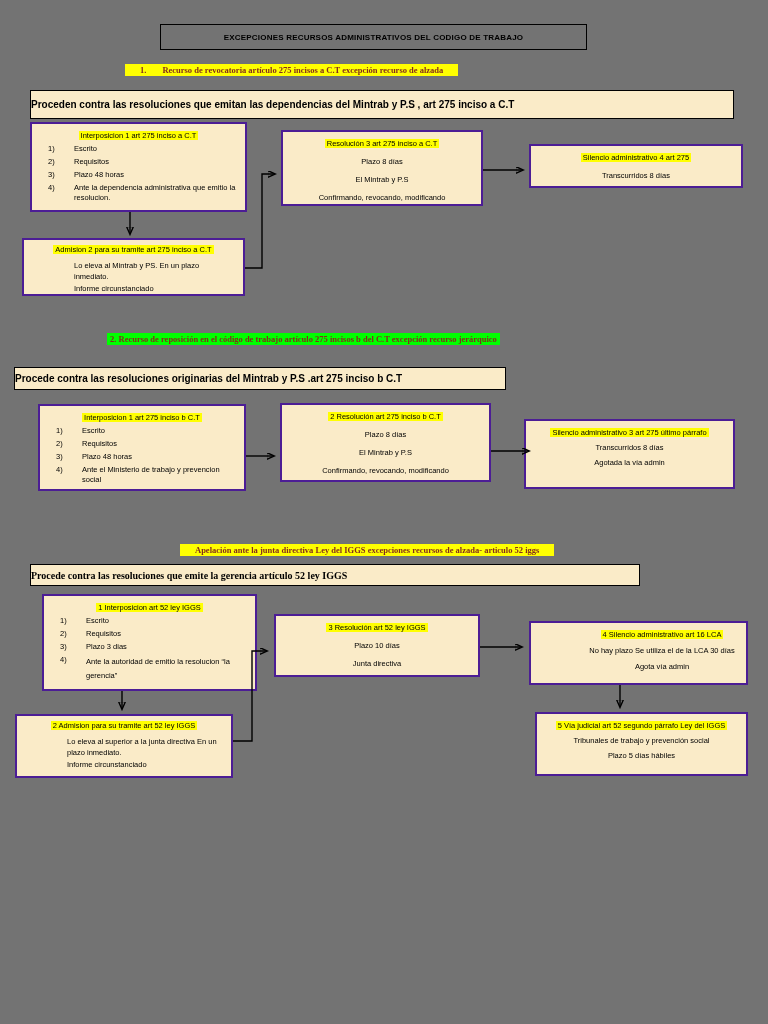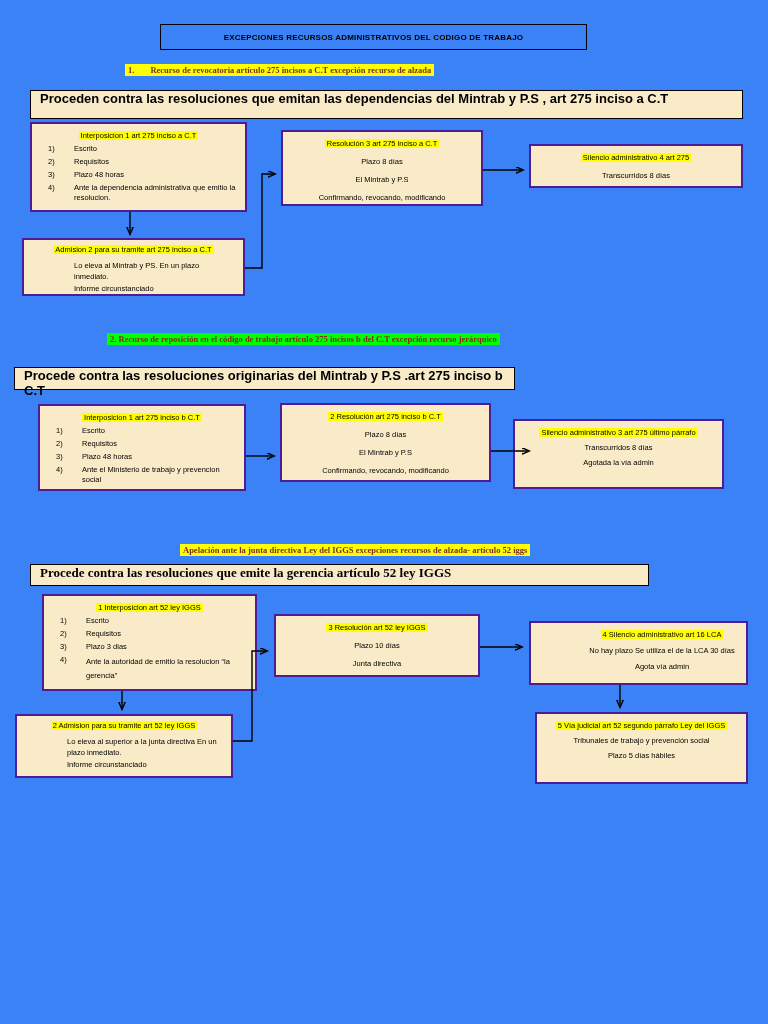--- a/index.html
+++ b/index.html
@@ -1,30 +1,30 @@
 <!DOCTYPE html>
 <html><head>
 <meta charset="utf-8">
 <style>
   html,body{margin:0;padding:0;background:#ffffff;}
-  #page{position:relative;width:768px;height:1024px;background:#3b82f6;overflow:hidden;
+  #page{position:relative;width:768px;height:1024px;background:#737373;overflow:hidden;
         font-family:"Liberation Sans",sans-serif;color:#000;}
 
   .titlebox{position:absolute;left:160px;top:24px;width:425px;height:24px;
     border:1.5px solid #000;display:flex;align-items:center;justify-content:center;
     font-weight:bold;font-size:8px;letter-spacing:.2px;}
 
   .heading{position:absolute;font-family:"Liberation Serif",serif;font-weight:bold;
     font-size:8.5px;color:#832C1C;white-space:nowrap;}
-  .hl-y{background:#FFFF00;padding:1px 3px;}
+  .hl-y{background:#FFFF00;padding:1px 15px;}
   .hl-g{background:#00FF00;padding:1px 3px;}
   .hnum{display:inline-block;margin-right:16px;}
 
   .introbox{position:absolute;background:#FAEBC8;border:1.5px solid #000;
-    display:flex;padding-left:9px;font-weight:bold;font-size:13px;}
+    display:flex;align-items:center;padding-left:0;font-weight:bold;font-size:10px;}
   .serif{font-family:"Liberation Serif",serif;}
 
   .flowbox{position:absolute;background:#FAEBC8;border:2px solid #4c1d95;
     font-weight:normal;font-size:7.5px;box-sizing:border-box;}
   .btitle{text-align:center;margin-top:6px;line-height:11px;}
   .btitle .hl{background:#FFFF00;padding:0 2px;}
   .bline{text-align:center;margin-top:8px;line-height:10px;padding:0 6px;}
   .bitem{display:flex;margin-top:3px;line-height:10px;}
   .bitem .num{width:26px;flex:0 0 26px;padding-left:16px;}
   .bitem .itxt{flex:1;padding-right:6px;}
@@ -119,21 +119,21 @@
       </div>
   </div>
 
   <div class="flowbox" style="left:280px;top:403px;width:211px;height:79px;">
     <div class="btitle"><span class="hl">2 Resolución art 275 inciso b C.T</span></div>
     <div class="bline">Plazo 8 días</div>
     <div class="bline">El Mintrab y P.S</div>
     <div class="bline">Confirmando, revocando, modificando</div>
   </div>
 
-  <div class="flowbox" style="left:513px;top:419px;width:211px;height:70px;">
+  <div class="flowbox" style="left:524px;top:419px;width:211px;height:70px;">
     <div class="btitle" style="padding:0 20px;"><span class="hl">Silencio administrativo 3 art 275 último párrafo</span></div>
     <div class="bline" style="margin-top:5px;">Transcurridos 8 días</div>
     <div class="bline" style="margin-top:5px;">Agotada la vía admin</div>
   </div>
 
 
   <div class="heading" style="left:180px;top:545px;">
     <span class="hl-y">Apelación ante la junta directiva Ley del IGGS excepciones recursos de alzada- articulo 52 iggs</span>
   </div>
 
@@ -172,21 +172,21 @@
     <div class="bline" style="margin-top:6px;">No hay plazo Se utiliza el de la LCA 30 días</div>
     <div class="bline" style="margin-top:6px;">Agota vía admin</div>
   </div>
 
   <div class="flowbox" style="left:15px;top:714px;width:218px;height:64px;">
     <div class="btitle" style="margin-top:4px;"><span class="hl">2 Admision para su tramite art 52  ley IGGS</span></div>
     <div class="bpara">Lo eleva al superior a la junta directiva En un plazo inmediato.</div>
     <div class="bpara" style="margin-top:1px;">Informe circunstanciado</div>
   </div>
 
-  <div class="flowbox" style="left:535px;top:712px;width:213px;height:72px;">
+  <div class="flowbox" style="left:535px;top:712px;width:213px;height:64px;">
     <div class="btitle" style="padding:0 12px;"><span class="hl">5 Vía judicial art 52 segundo párrafo Ley del IGGS</span></div>
     <div class="bline" style="margin-top:5px;">Tribunales de trabajo y prevención social</div>
     <div class="bline" style="margin-top:5px;">Plazo 5 días hábiles</div>
   </div>
 
   <svg class="connectors" width="768" height="1024" viewBox="0 0 768 1024">
     <defs>
       <marker id="arr" markerWidth="9" markerHeight="8" refX="6.5" refY="3.5" orient="auto" markerUnits="userSpaceOnUse">
         <path d="M0,0 L8,3.5 L0,7 z" fill="#000" stroke="none"></path>
       </marker>

